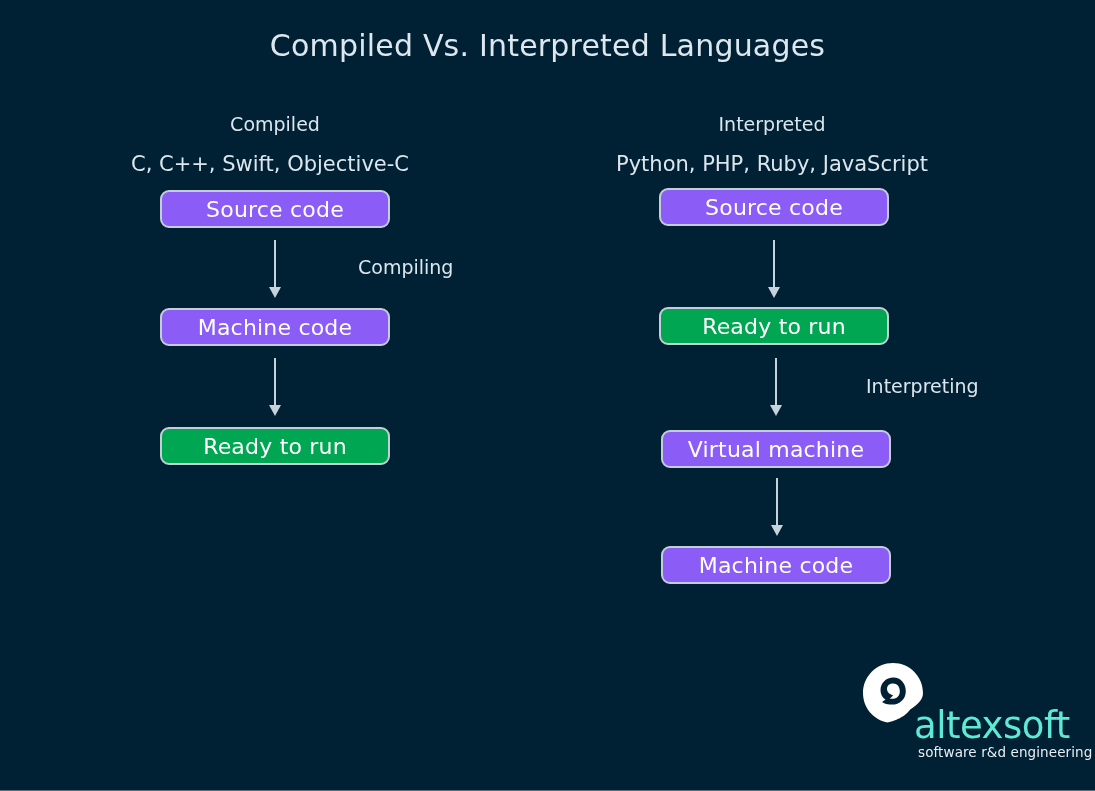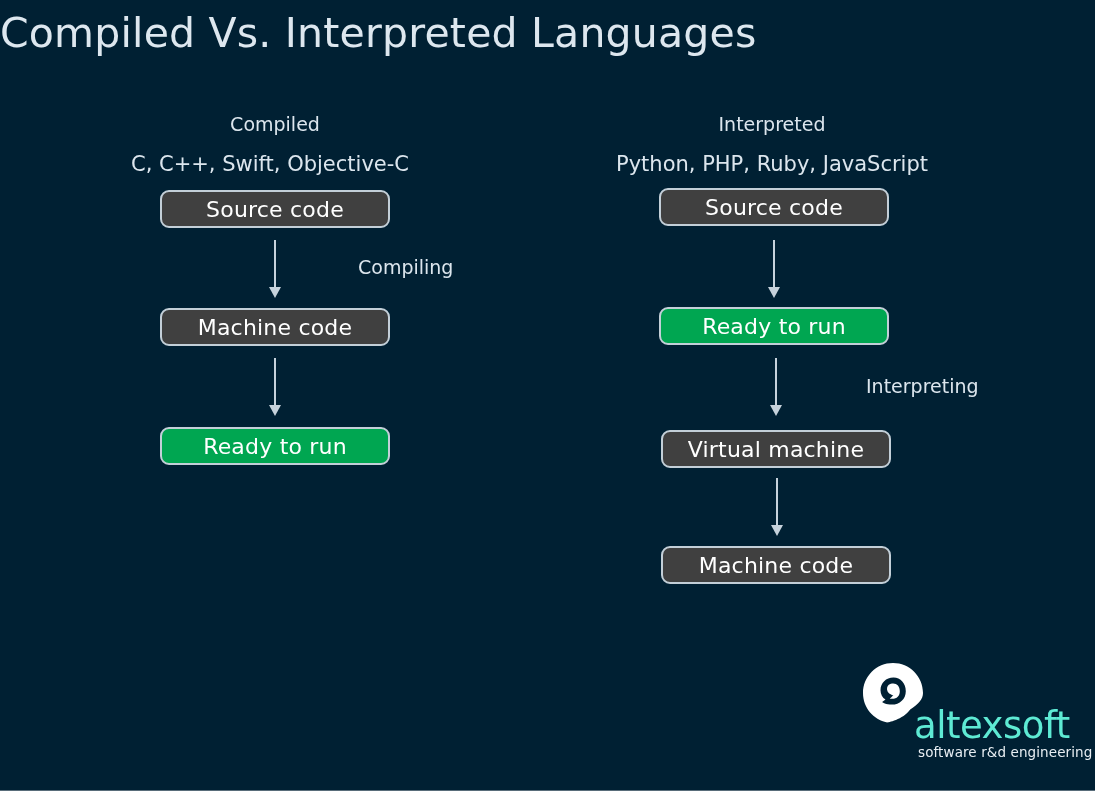--- a/index.html
+++ b/index.html
@@ -14,25 +14,26 @@
     background: #002033;
     overflow: hidden;
     font-family: "DejaVu Sans", "Liberation Sans", sans-serif;
     border-bottom: 1px solid rgba(255,255,255,0.35);
     box-sizing: border-box;
   }
 
   
   .title {
     position: absolute;
-    top: 9px;
+    top: 28px;
     left: 0;
     width: 1095px;
+    text-align: center;
     color: #dde7ef;
-    font-size: 41px;
+    font-size: 30px;
     font-weight: 400;
     letter-spacing: 0.2px;
     white-space: nowrap;
   }
 
   
   .col-head {
     position: absolute;
     color: #dce6ee;
     font-size: 19px;
@@ -57,21 +58,21 @@
     border-radius: 9px;
     color: #ffffff;
     font-size: 22px;
     font-weight: 400;
     display: flex;
     align-items: center;
     justify-content: center;
     white-space: nowrap;
     letter-spacing: 0.2px;
   }
-  .box.gold  { background: #404040; }
+  .box.gold  { background: #8b5cf6; }
   .box.green { background: #00a651; }
 
   
   .arrow {
     position: absolute;
   }
   .arrow .shaft {
     position: absolute;
     left: 50%;
     top: 0;

